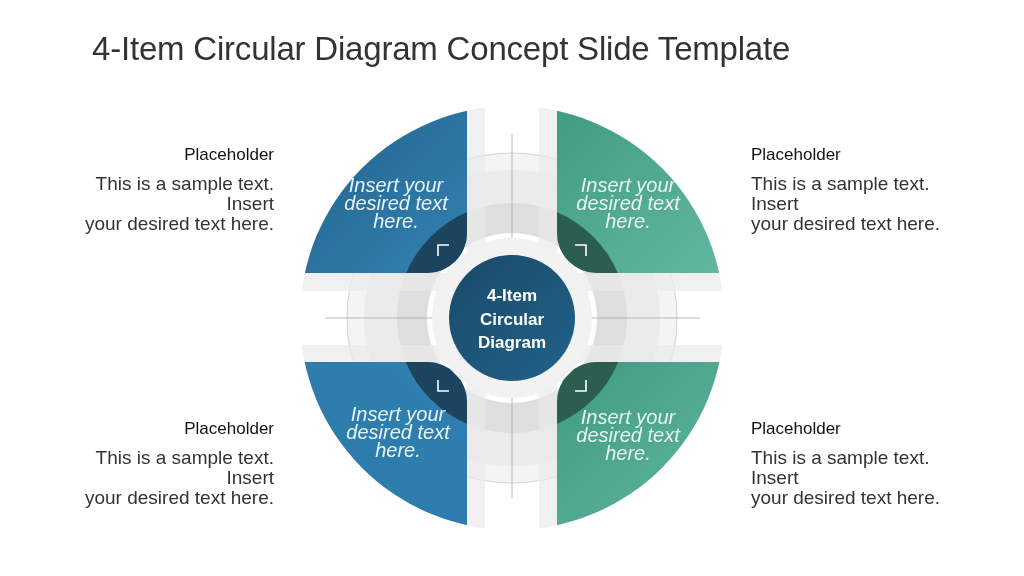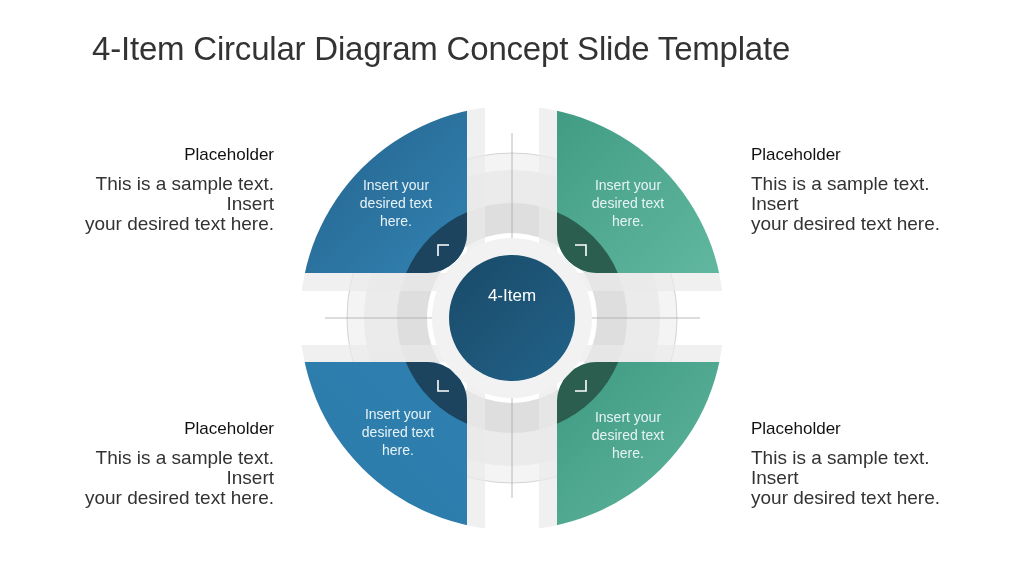--- a/index.html
+++ b/index.html
@@ -7,23 +7,23 @@
          font-family: "Liberation Sans", "DejaVu Sans", sans-serif; }
   .title { position: absolute; left: 51px; top: 30px; font-size: 33px; color: #333333;
            font-family: Liberation Sans, sans-serif; letter-spacing: -0.2px; white-space: nowrap; margin-left: 41px; }
   .side-block { position: absolute; width: 230px; }
   .side-block.left { text-align: right; }
   .side-block.right { text-align: left; }
   .side-heading { font-size: 17px; font-weight: normal; color: #111111; margin-bottom: 9px; }
   .side-body { font-size: 19px; line-height: 20px; color: #333333; }
   svg.diagram { position: absolute; left: 0; top: 0; }
   .quad-text { position: absolute; width: 110px; text-align: center; color: #e8f3f6;
-               font-size: 14px; line-height: 18px; }
+               font-size: 20px; line-height: 18px; font-style: italic; }
   .center-text { position: absolute; width: 120px; text-align: center; color: #ffffff;
-                 font-weight: normal; font-size: 17px; line-height: 23.5px; }
+                 font-weight: bold; font-size: 17px; line-height: 23.5px; }
 </style>
 </head>
 <body>
 
 <div class="title">4-Item Circular Diagram Concept Slide Template</div>
 
 <svg class="diagram" width="1024" height="576" viewBox="0 0 1024 576">
   <defs>
     <linearGradient id="gBlue" x1="0" y1="0" x2="1" y2="1">
       <stop offset="0" stop-color="#23608a"></stop>
@@ -111,20 +111,22 @@
   <div>here.</div>
 </div>
 <div class="quad-text" style="left:573px; top:408px;">
   <div>Insert your</div>
   <div>desired text</div>
   <div>here.</div>
 </div>
 
 <div class="center-text" style="left:452px; top:284px;">
   <div>4-Item</div>
+  <div>Circular</div>
+  <div>Diagram</div>
 </div>
 
 <div class="side-block left" style="left:44px; top:145px;">
   <div class="side-heading">Placeholder</div>
   <div class="side-body">
     <div>This is a sample text. Insert</div>
     <div>your desired text here.</div>
   </div>
 </div>
 <div class="side-block right" style="left:751px; top:145px;">

